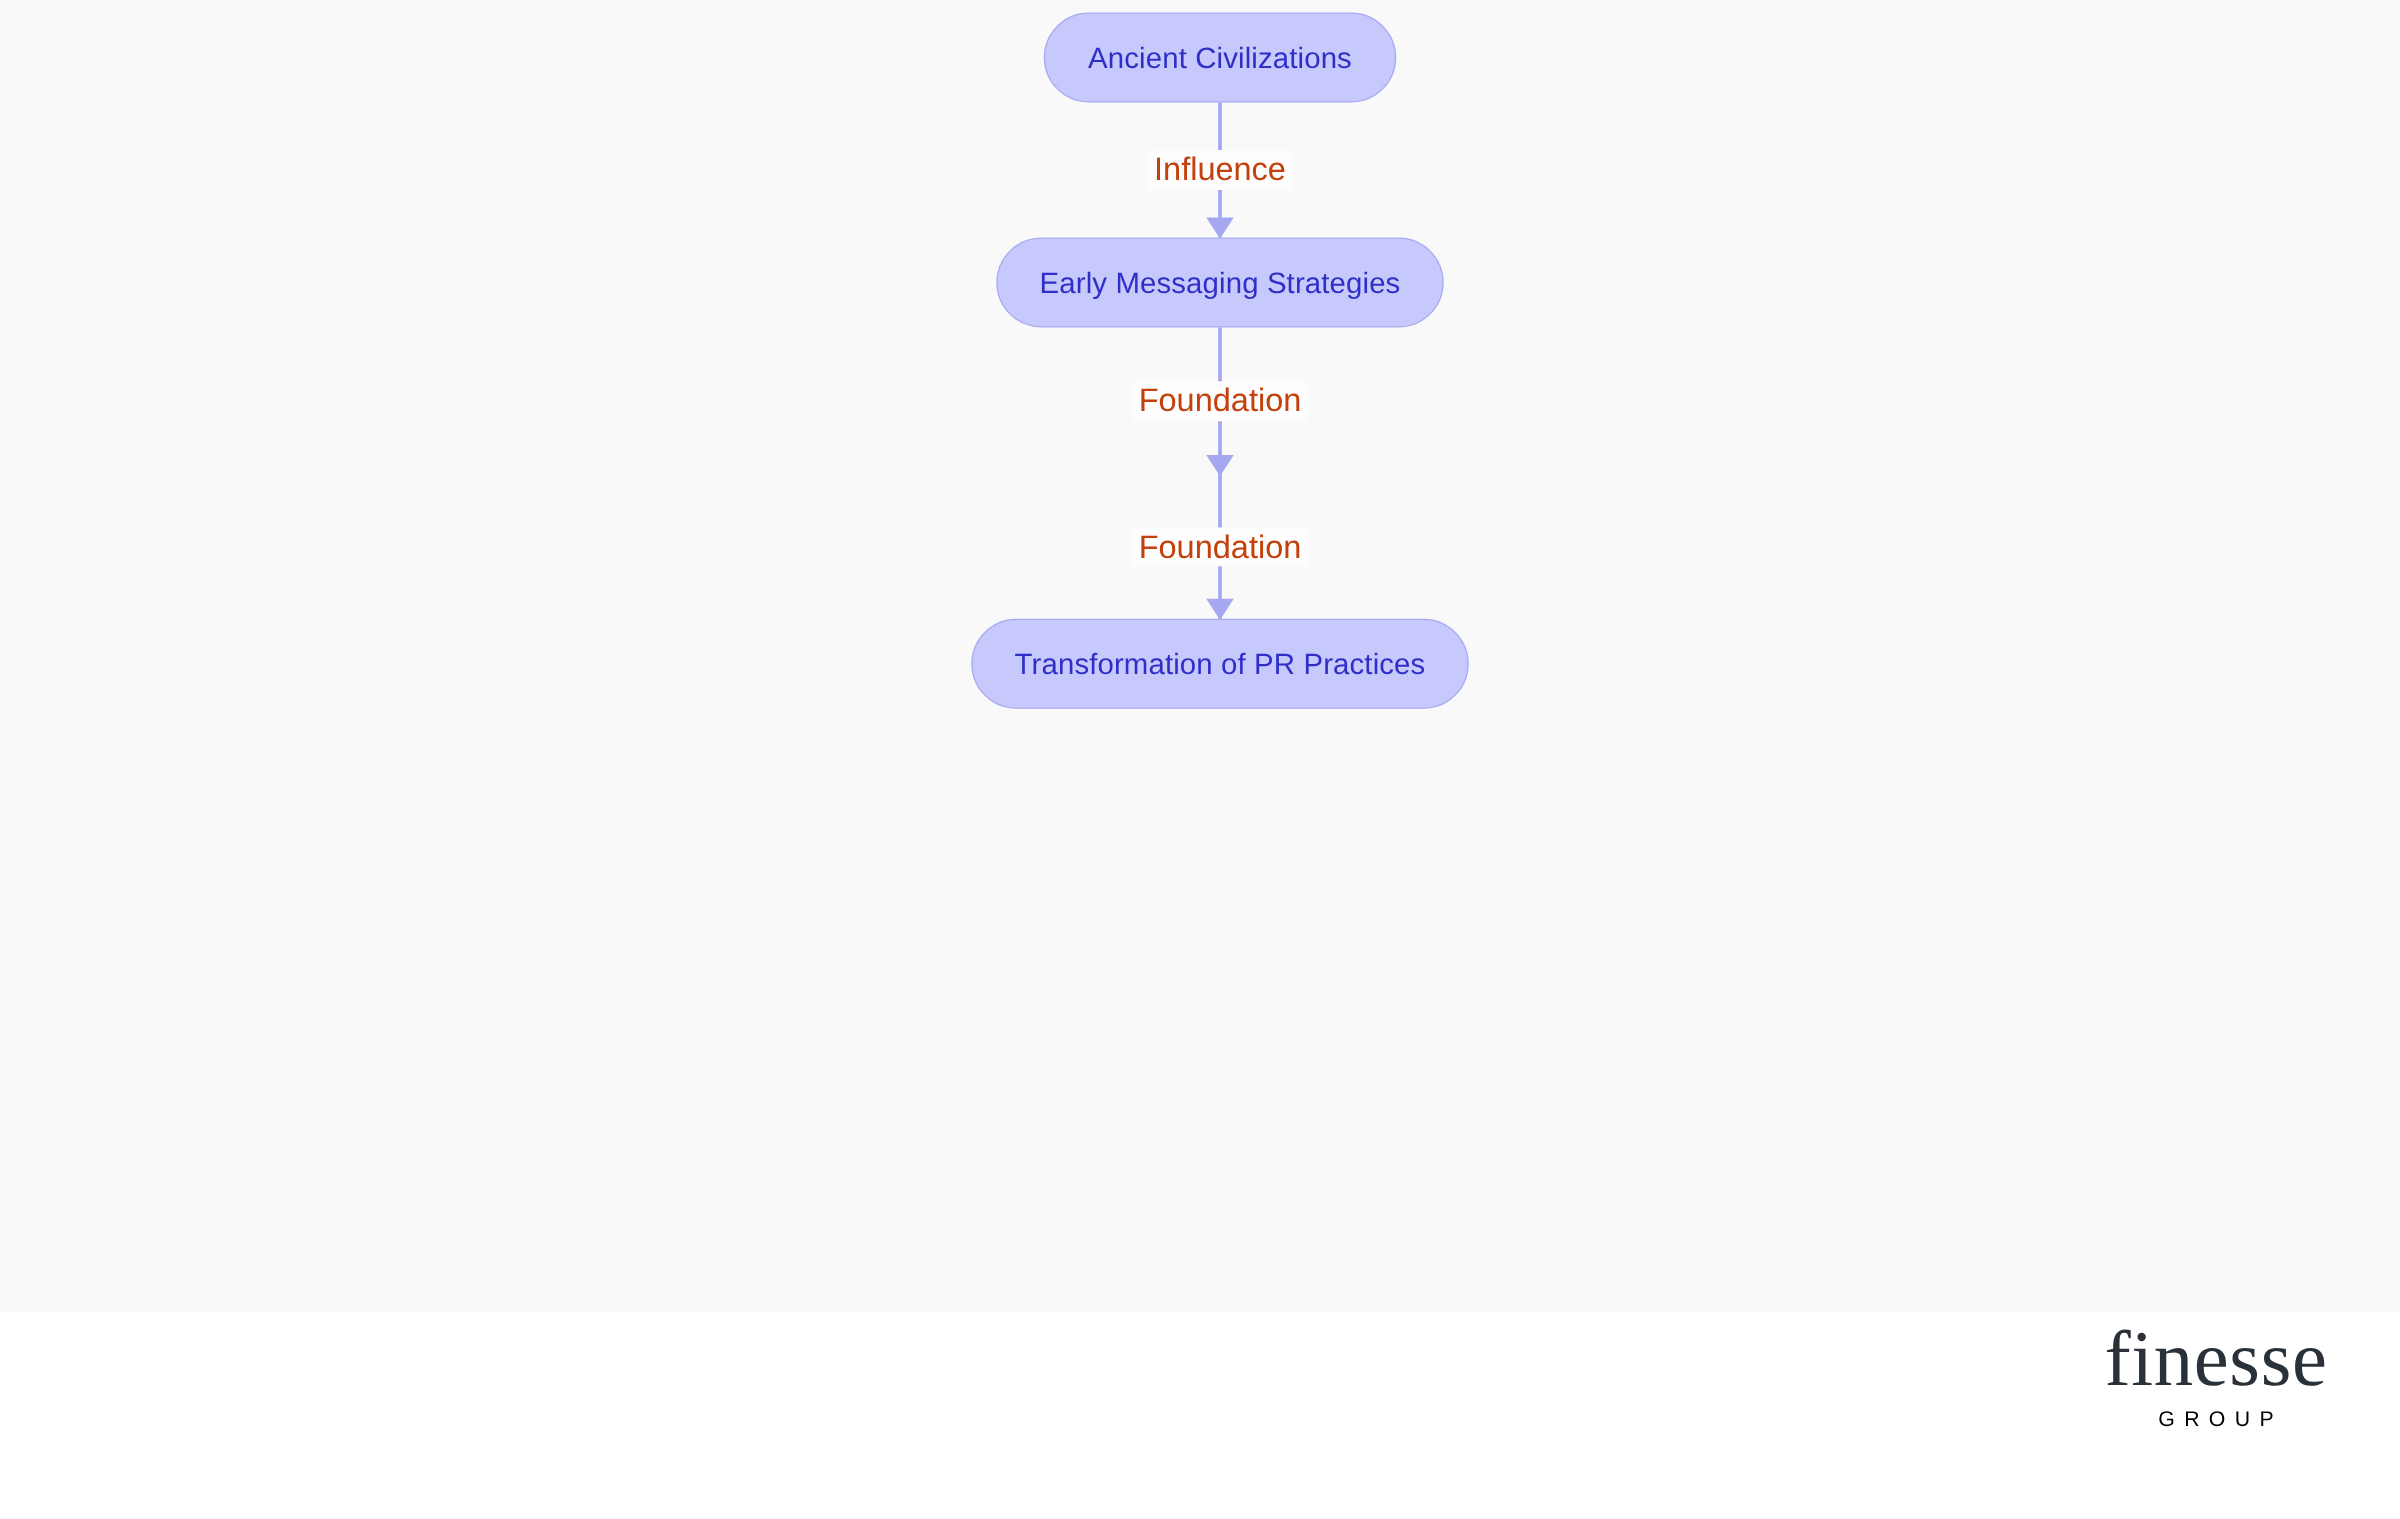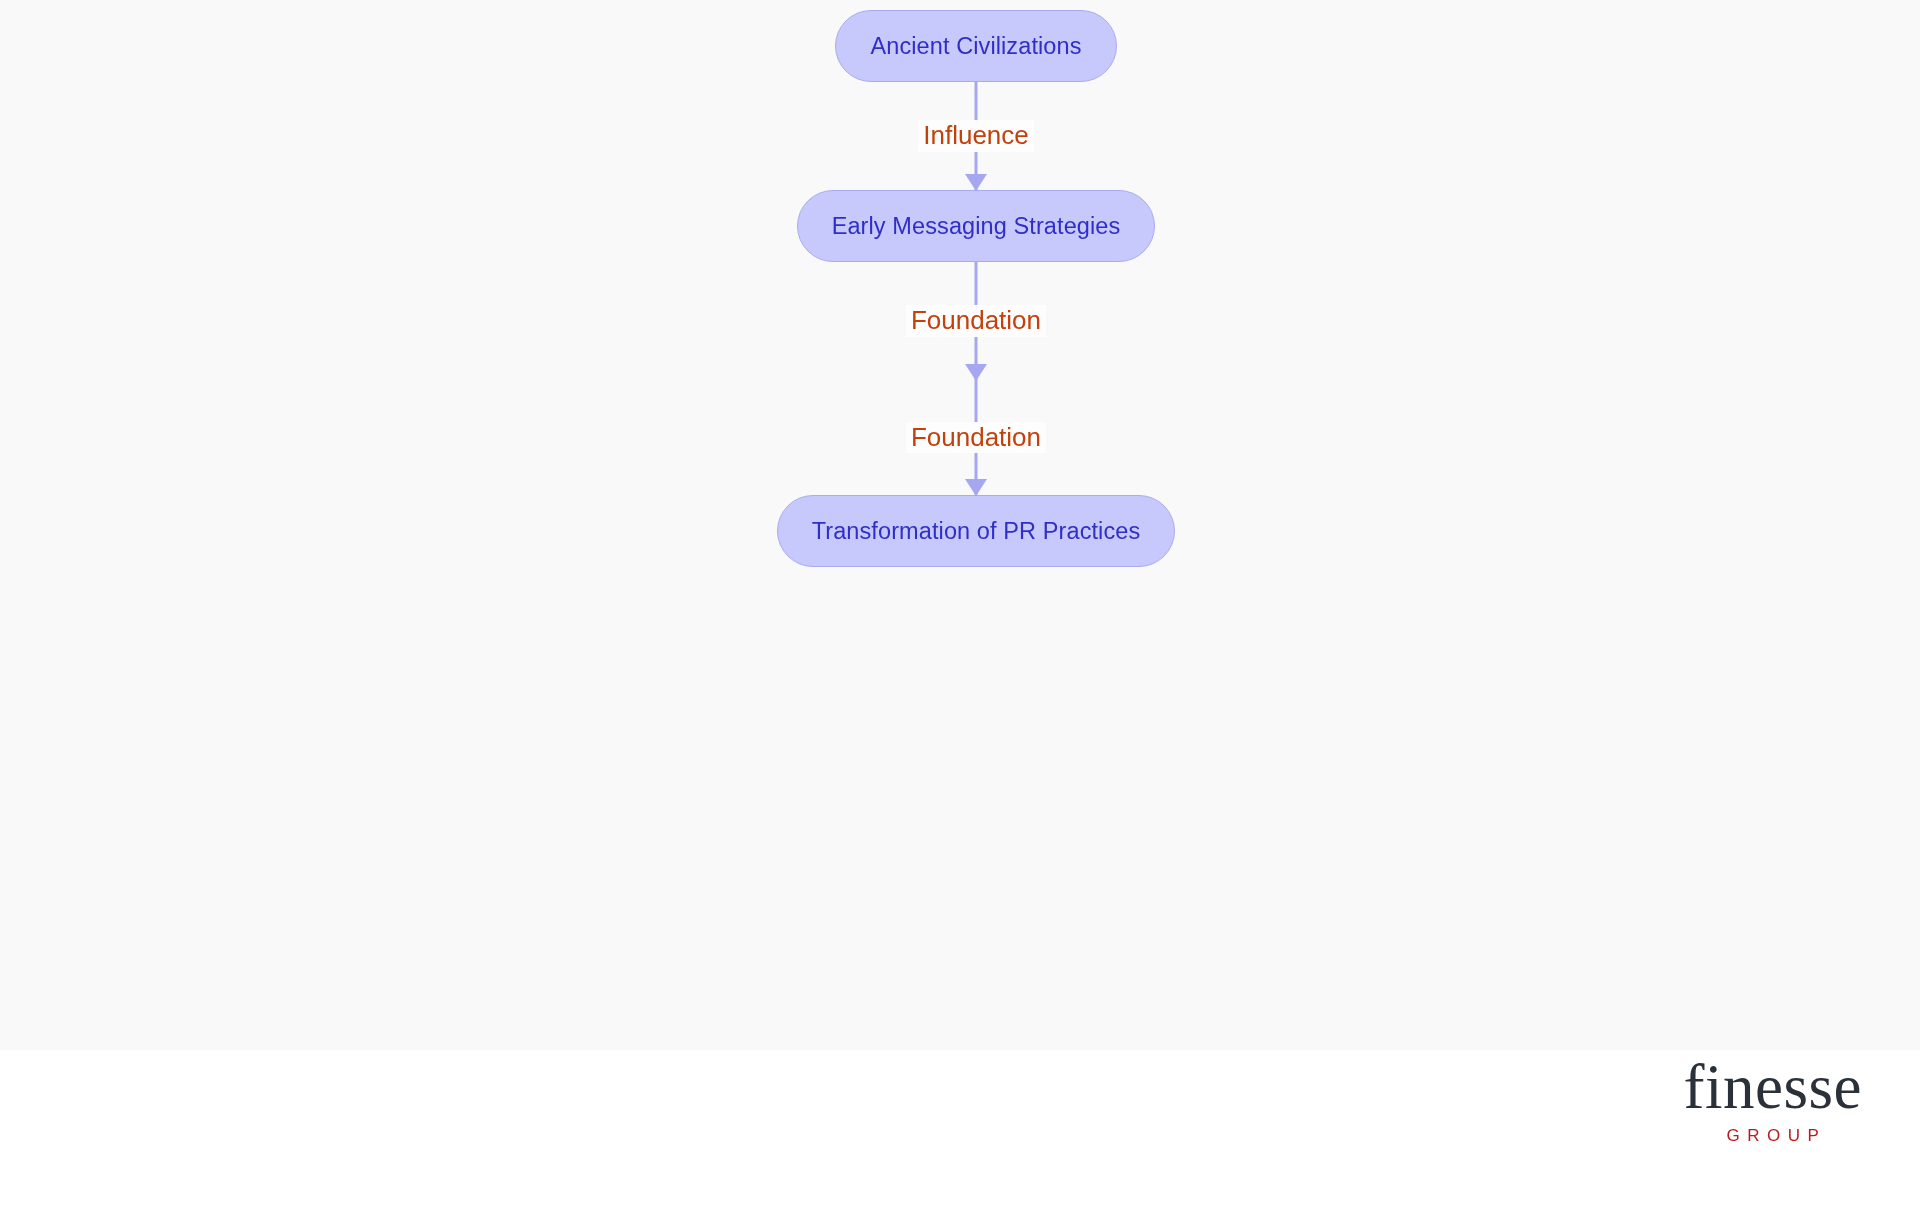--- a/index.html
+++ b/index.html
@@ -129,21 +129,21 @@
     font-size: 63px;
     line-height: 1;
     color: #2b3139;
     letter-spacing: 0.5px;
   }
   #brand-subtext {
     margin-top: 7px;
     font-family: "Liberation Sans", sans-serif;
     font-size: 17px;
     letter-spacing: 7.5px;
-    color: #b91c1c;
+    color: #000000;
     text-indent: 7.5px;
   }
 </style>
 </head>
 <body>
 
 <div id="canvas">
 
   <div id="diagram-surface">
     <div id="flow">

